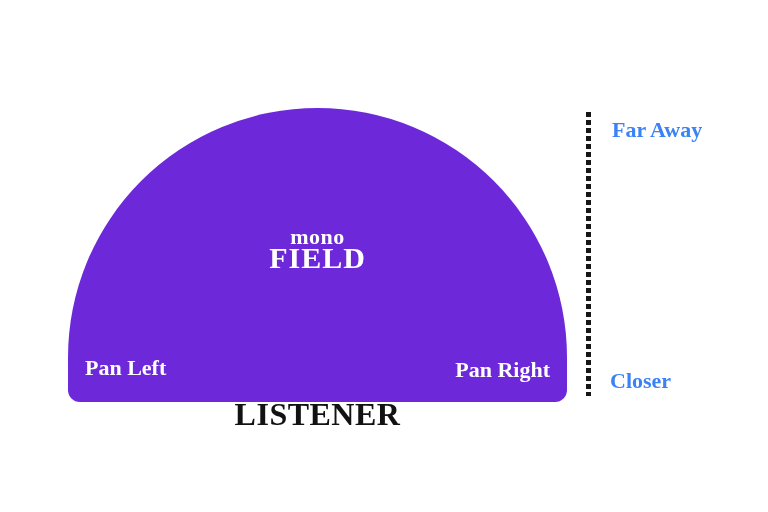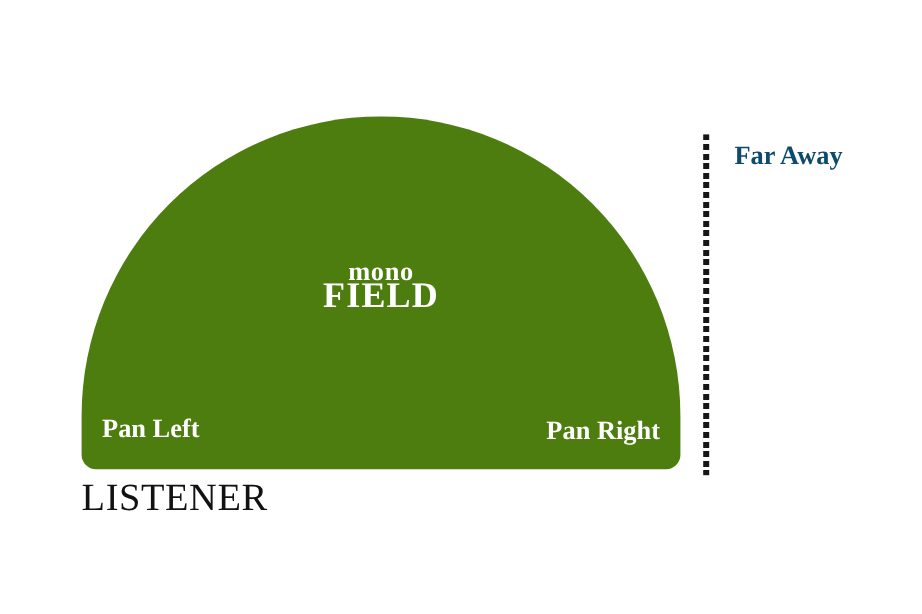--- a/index.html
+++ b/index.html
@@ -12,24 +12,24 @@
     width: 768px;
     height: 512px;
     background: #ffffff;
     overflow: hidden;
     font-family: "Liberation Serif", "DejaVu Serif", serif;
   }
   
   .dome {
     position: absolute;
     left: 68px;
-    top: 97px;
+    top: 108px;
     width: 499px;
     height: 294px;
-    background: #4d7c0f;
+    background: #6d28d9;
     border-radius: 250px 250px 12px 12px;
   }
   .dome-text {
     position: absolute;
     color: #ffffff;
     font-weight: bold;
   }
   .mono-label {
     left: 0;
     top: 116px;
@@ -55,43 +55,43 @@
   .pan-right-label {
     right: 17px;
     top: 249px;
     font-size: 22px;
   }
   .listener-label {
     position: absolute;
     left: 68px;
     top: 396px;
     width: 499px;
-    text-align: left;
+    text-align: center;
     color: #121212;
-    font-weight: normal;
+    font-weight: bold;
     font-size: 32px;
     letter-spacing: 0.5px;
   }
   .distance-axis-line {
     position: absolute;
     left: 586px;
     top: 112px;
     width: 5px;
     height: 284px;
     background-image: repeating-linear-gradient(
       to bottom,
       #161616 0px,
       #161616 5px,
       rgba(0,0,0,0) 5px,
       rgba(0,0,0,0) 8px
     );
   }
   .axis-label {
     position: absolute;
-    color: #0c4a6e;
+    color: #3b82f6;
     font-weight: bold;
     font-size: 22px;
   }
   .far-away-label {
     left: 612px;
     top: 117px;
   }
   .closer-label {
     left: 610px;
     top: 368px;
@@ -113,14 +113,15 @@
 
     <div class="dome-text pan-right-label">Pan Right</div>
   </div>
 
   <div class="listener-label">LISTENER</div>
 
   <div class="distance-axis-line"></div>
 
   <div class="axis-label far-away-label">Far Away</div>
 
+  <div class="axis-label closer-label">Closer</div>
 
 </div>
 
 </body></html>

